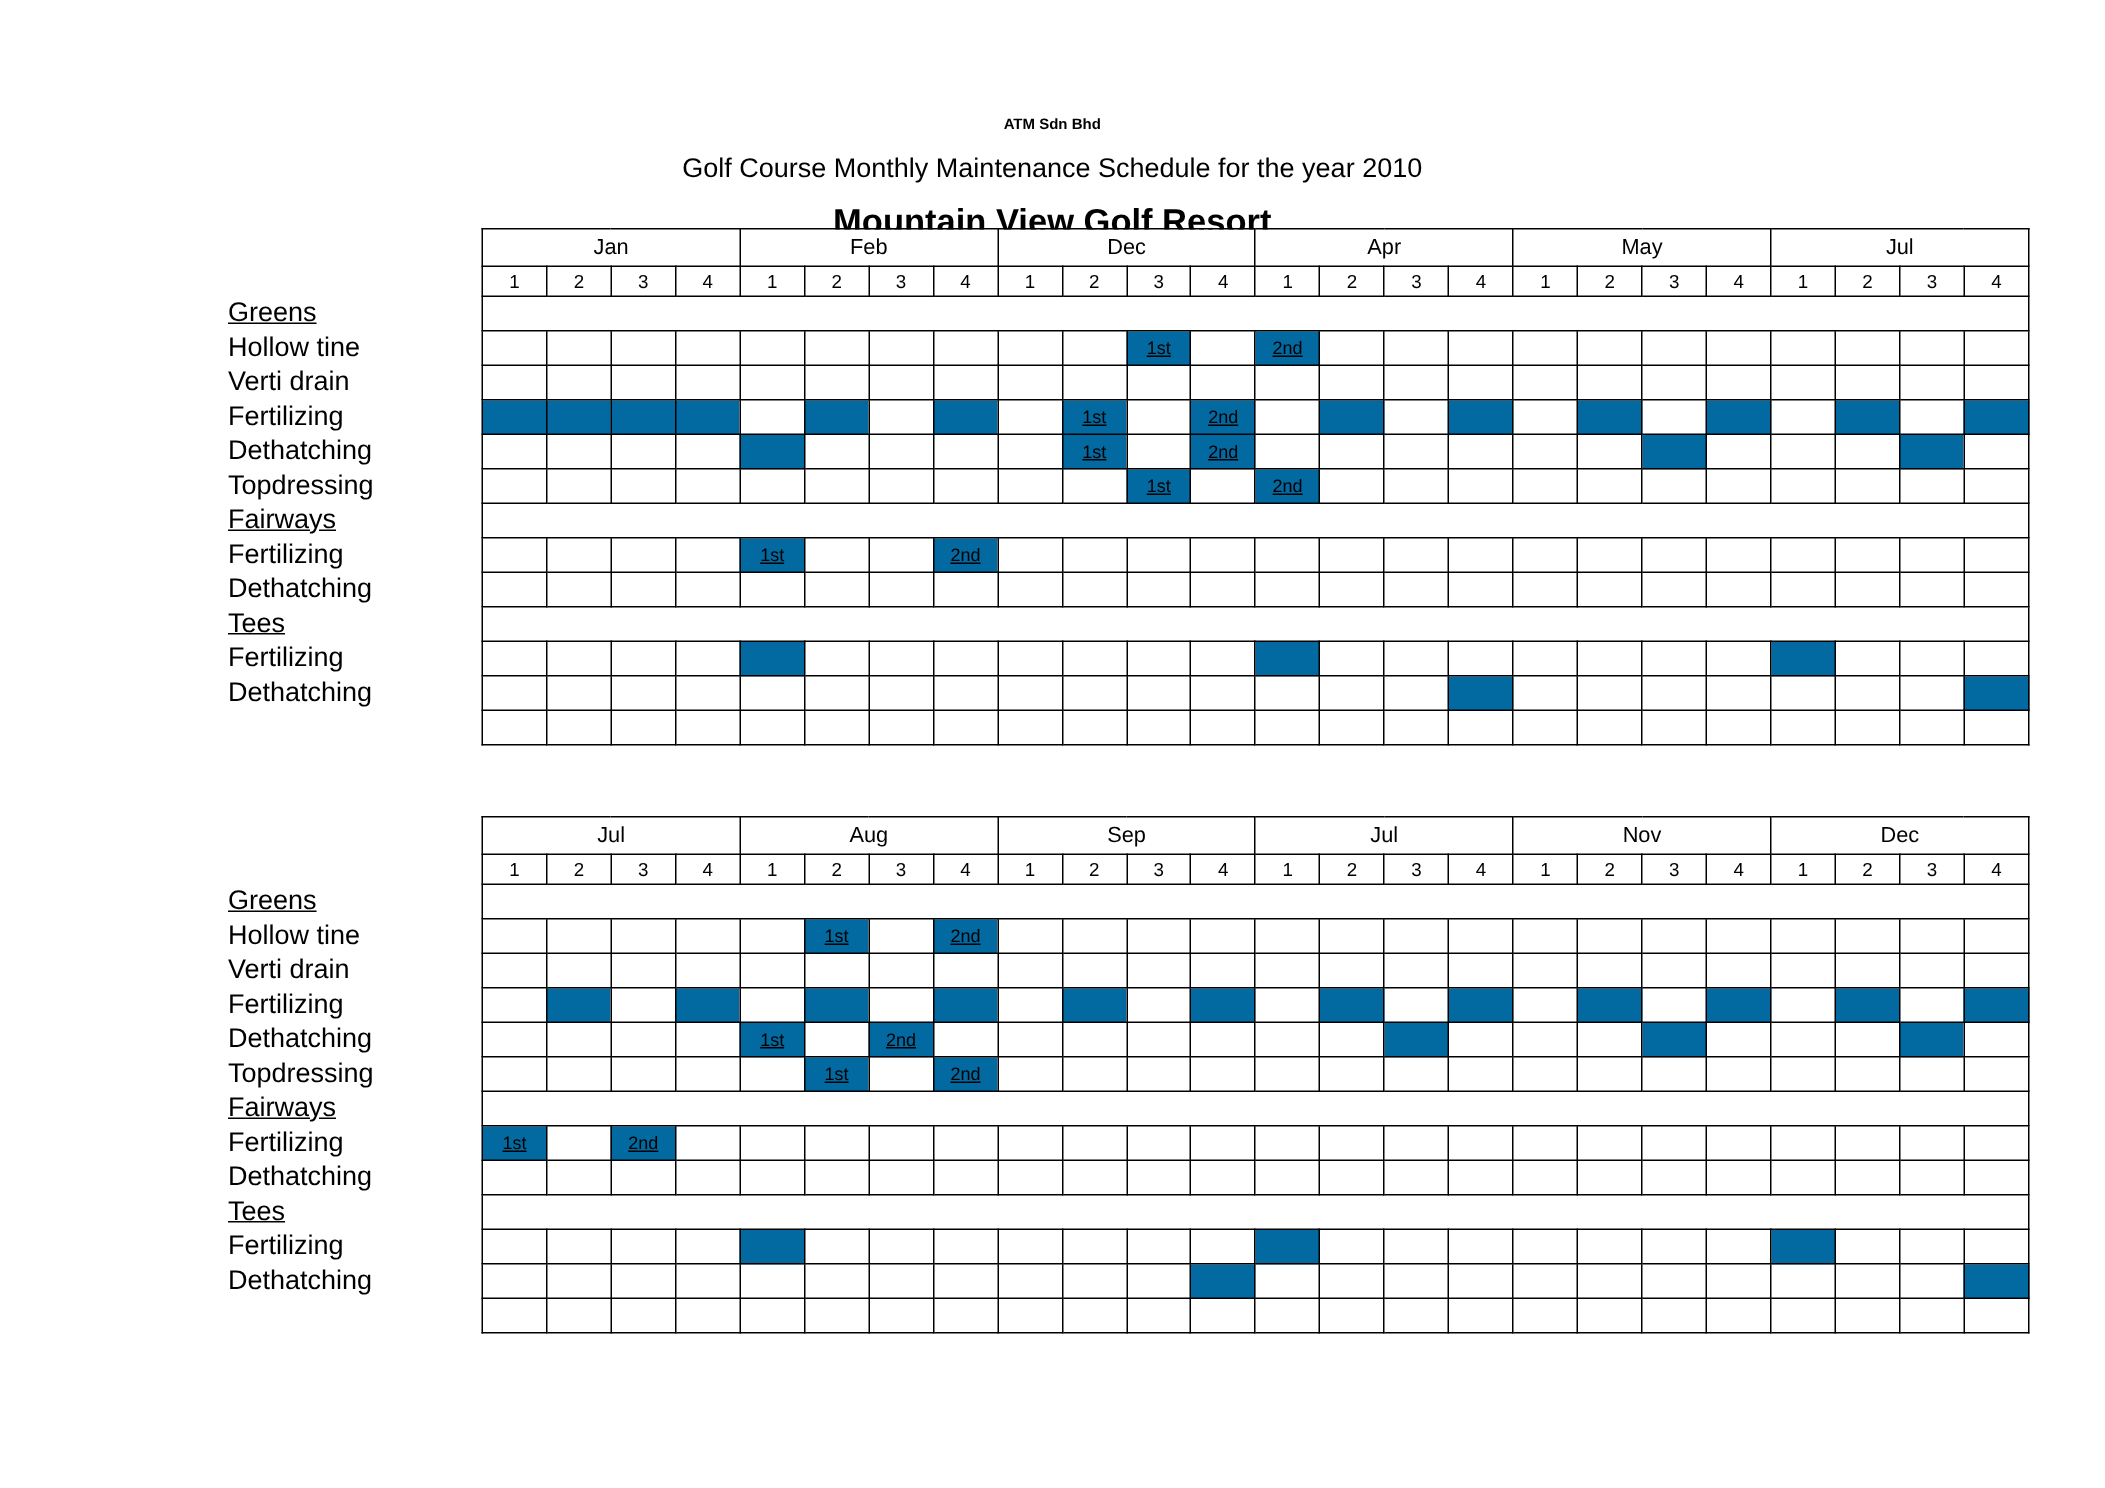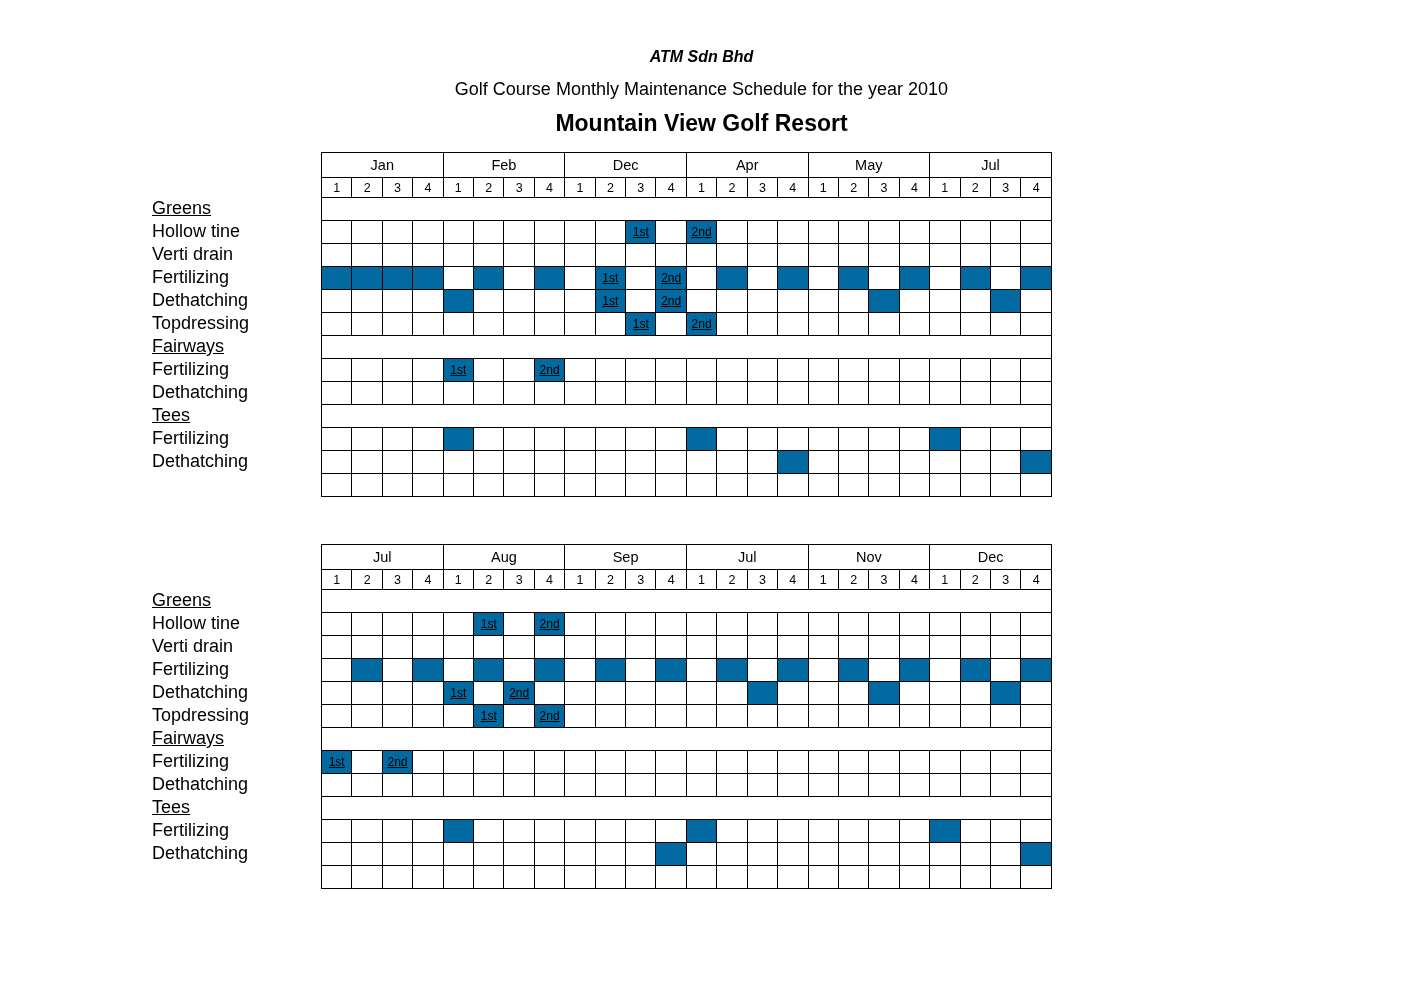--- a/index.html
+++ b/index.html
@@ -3,21 +3,21 @@
 <meta charset="utf-8">
 <style>
   html,body{margin:0;padding:0;}
   body{
     width:1403px;height:992px;background:#ffffff;
     font-family:"Liberation Sans", sans-serif;
     color:#000000;position:relative;overflow:hidden;
   }
   .titles{ text-align:center; }
   .t-company{
-    font-size:16px;font-weight:bold;margin-top:48px;line-height:1.1;font-style:italic;
+    font-size:10px;font-weight:bold;margin-top:78px;line-height:1.1;
   }
   .t-sub{
     font-size:18px;font-weight:normal;margin-top:14px;line-height:1.1;
   }
   .t-resort{
     font-size:23px;font-weight:bold;margin-top:12px;line-height:1.1;
   }
 
   .sched{ position:absolute; }
   .sched.first{ left:152px; top:152px; }
@@ -38,21 +38,21 @@
     white-space:nowrap;
   }
   .labelcol .lrow.hdr1{height:25px;}
   .labelcol .lrow.hdr2{height:20px;}
   .labelcol .lrow.sect span{ text-decoration:underline; }
   .labelcol .lrow.blank{ }
 
   table.cal{
     border-collapse:collapse;
     table-layout:fixed;
-    width:731px;
+    width:1032px;
     border:1.6px solid #000;
   }
   table.cal td{
     border:1.4px solid #000;
     height:23px;
     padding:0;
     text-align:center;
     vertical-align:middle;
     font-size:12px;
     background:#ffffff;

